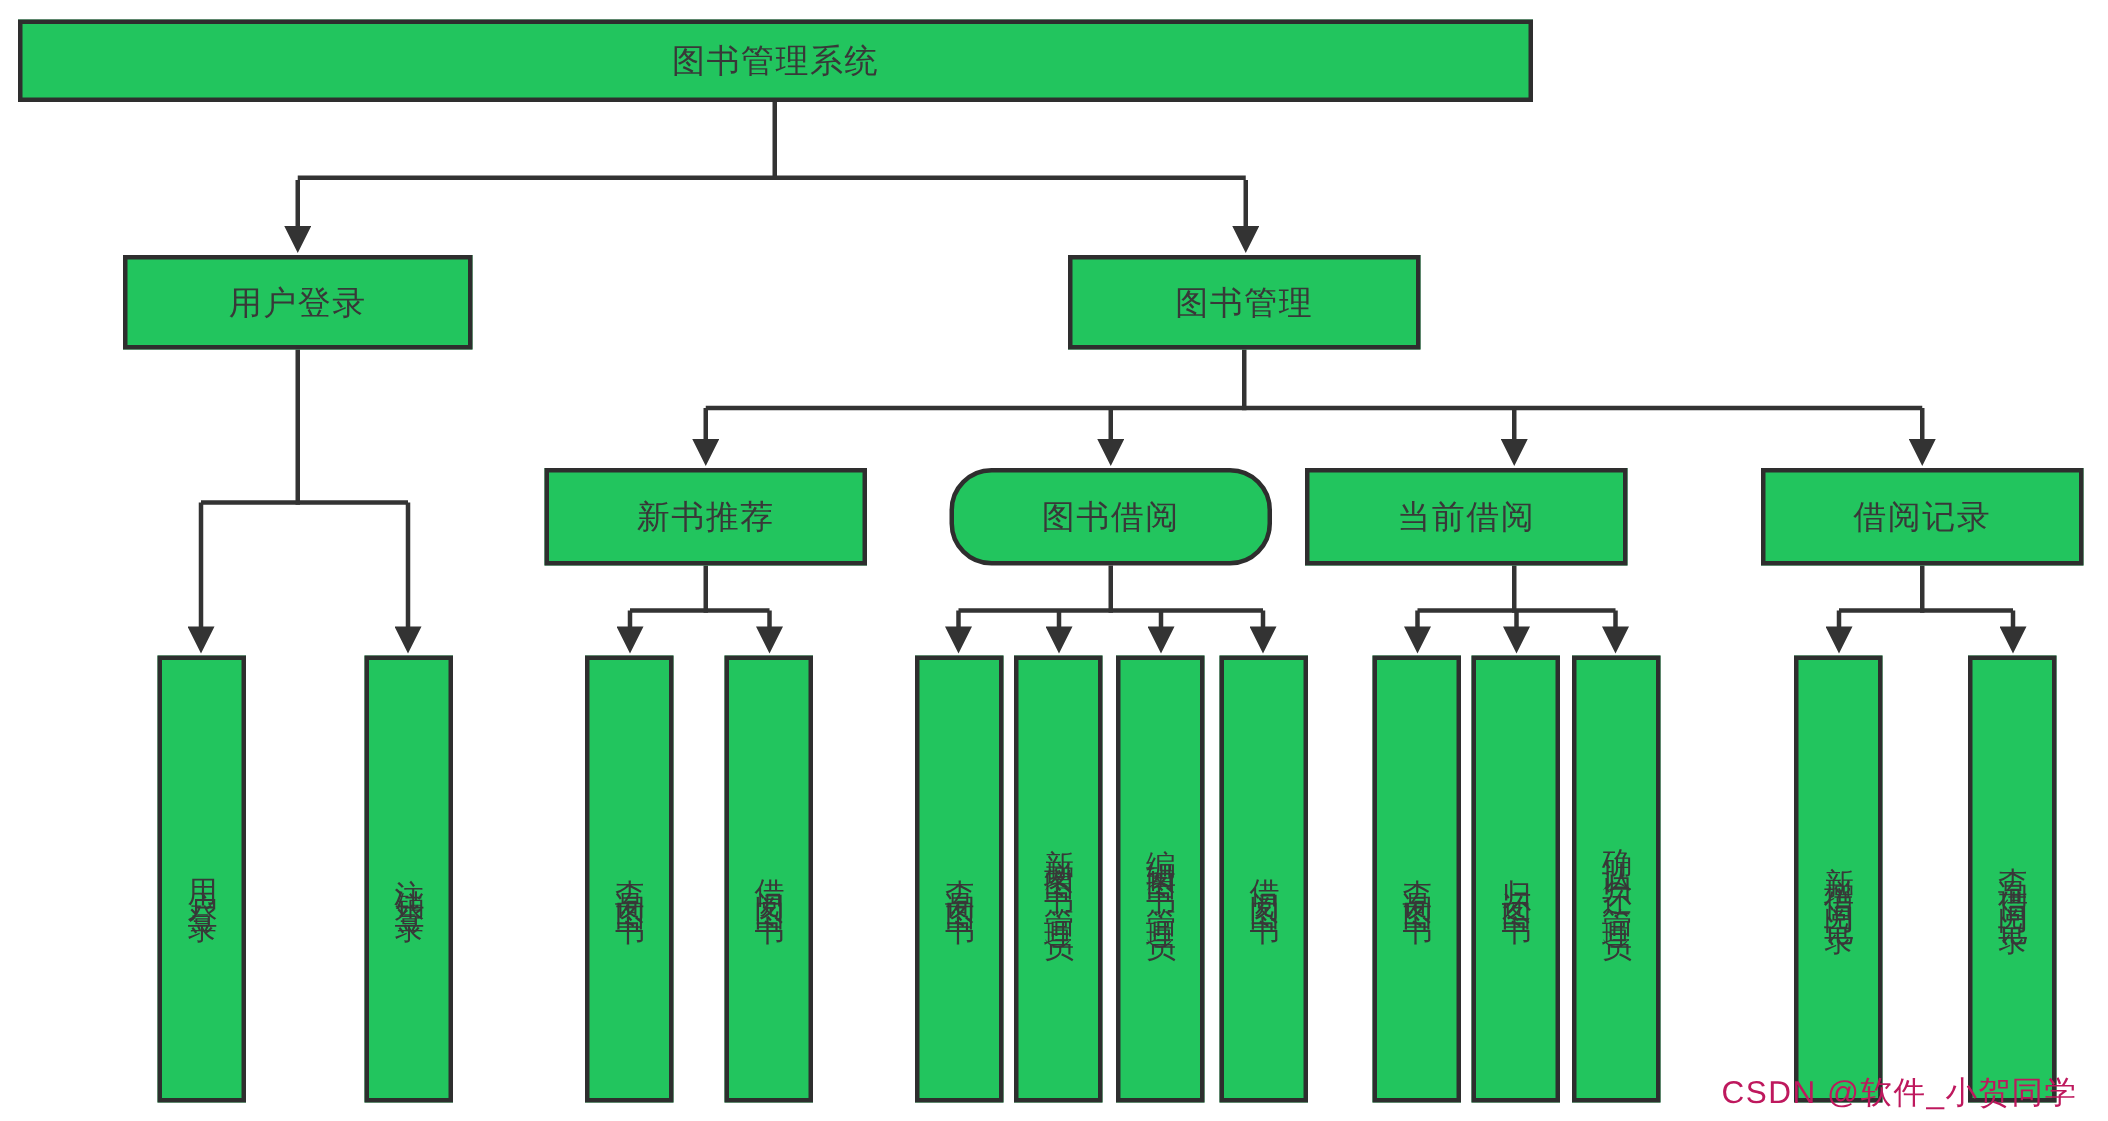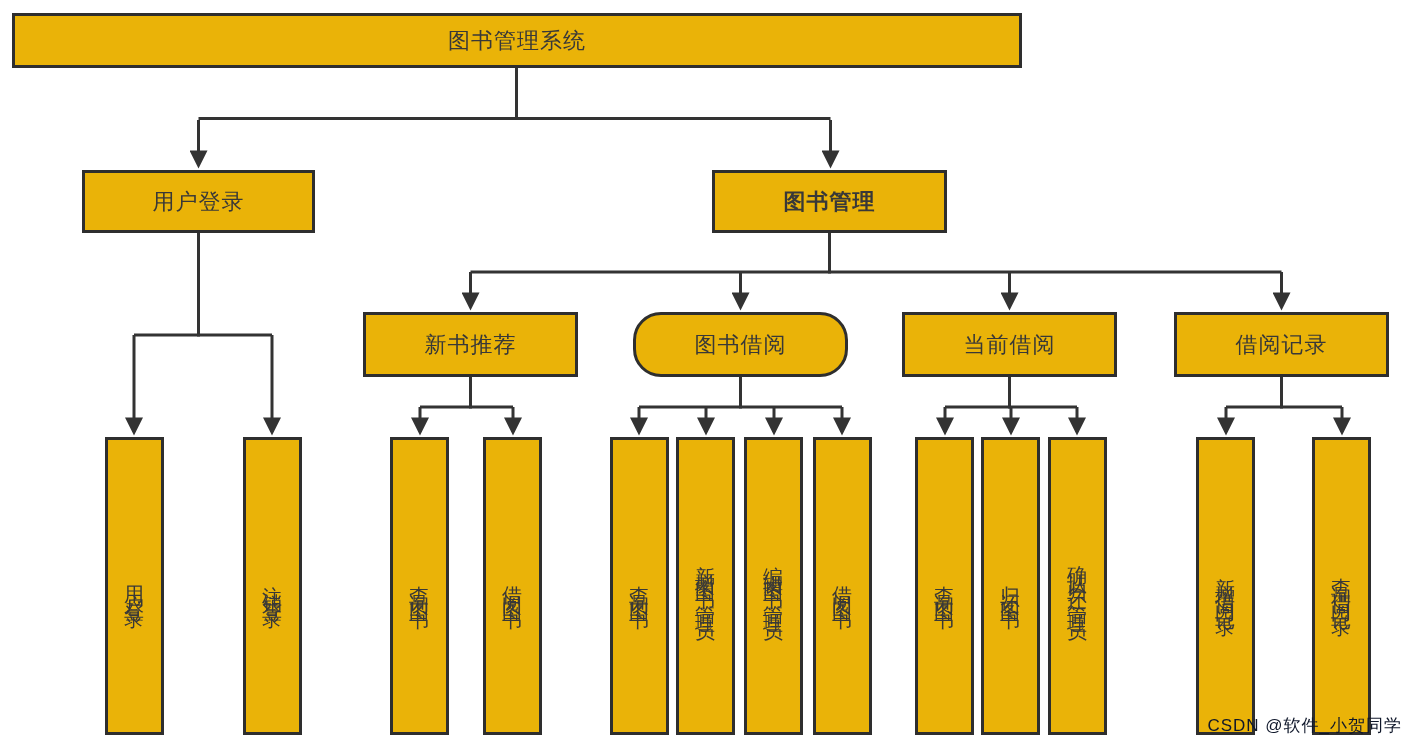--- a/index.html
+++ b/index.html
@@ -8,44 +8,44 @@
     width: 1405px;
     height: 747px;
     background: #ffffff;
     font-family: "Liberation Sans", "DejaVu Sans", sans-serif;
     overflow: hidden;
   }
   #wires { position: absolute; left: 0; top: 0; z-index: 1; }
   .box {
     position: absolute;
     box-sizing: border-box;
-    background: #eab308;
+    background: #22c55e;
     border: 3px solid #2e2e2e;
     display: flex;
     align-items: center;
     justify-content: center;
     z-index: 2;
     color: #383838;
   }
   .hbox { font-size: 22px; letter-spacing: 1px; }
   .vbox span {
     writing-mode: vertical-rl;
     text-orientation: mixed;
     font-size: 20px;
     line-height: 1;
     letter-spacing: 8px;
     color: #383838;
     white-space: nowrap;
   }
   .watermark {
     position: absolute;
-    right: 3px;
+    right: 20px;
     top: 714px;
-    font-size: 17px;
-    color: #0f172a;
+    font-size: 21px;
+    color: #be185d;
     z-index: 3;
     letter-spacing: 1px;
   }
 </style>
 </head>
 <body>
 
 <div id="stage">
 
   <svg id="wires" width="1405" height="747" viewBox="0 0 1405 747">
@@ -98,31 +98,31 @@
     </g>
   </svg>
 
   <div class="box hbox" style="left:12px; top:13px; width:1010px; height:55px;">
     <span>图书管理系统</span>
   </div>
 
   <div class="box hbox" style="left:82px; top:170px; width:233px; height:63px;">
     <span>用户登录</span>
   </div>
-  <div class="box hbox" style="left:712px; top:170px; width:235px; height:63px;font-weight:bold;">
+  <div class="box hbox" style="left:712px; top:170px; width:235px; height:63px;">
     <span>图书管理</span>
   </div>
 
   <div class="box hbox" style="left:363px; top:312px; width:215px; height:65px;font-family:Liberation Mono, monospace;">
     <span>新书推荐</span>
   </div>
   <div class="box hbox" style="left:633px; top:312px; width:215px; height:65px;border-radius:28px;">
     <span>图书借阅</span>
   </div>
-  <div class="box hbox" style="left:902px; top:312px; width:215px; height:65px;">
+  <div class="box hbox" style="left:870px; top:312px; width:215px; height:65px;">
     <span>当前借阅</span>
   </div>
   <div class="box hbox" style="left:1174px; top:312px; width:215px; height:65px;">
     <span>借阅记录</span>
   </div>
 
   <div class="box vbox" style="left:105px; top:437px; width:59px; height:298px;">
     <span>用户登录</span>
   </div>
   <div class="box vbox" style="left:243px; top:437px; width:59px; height:298px;">

